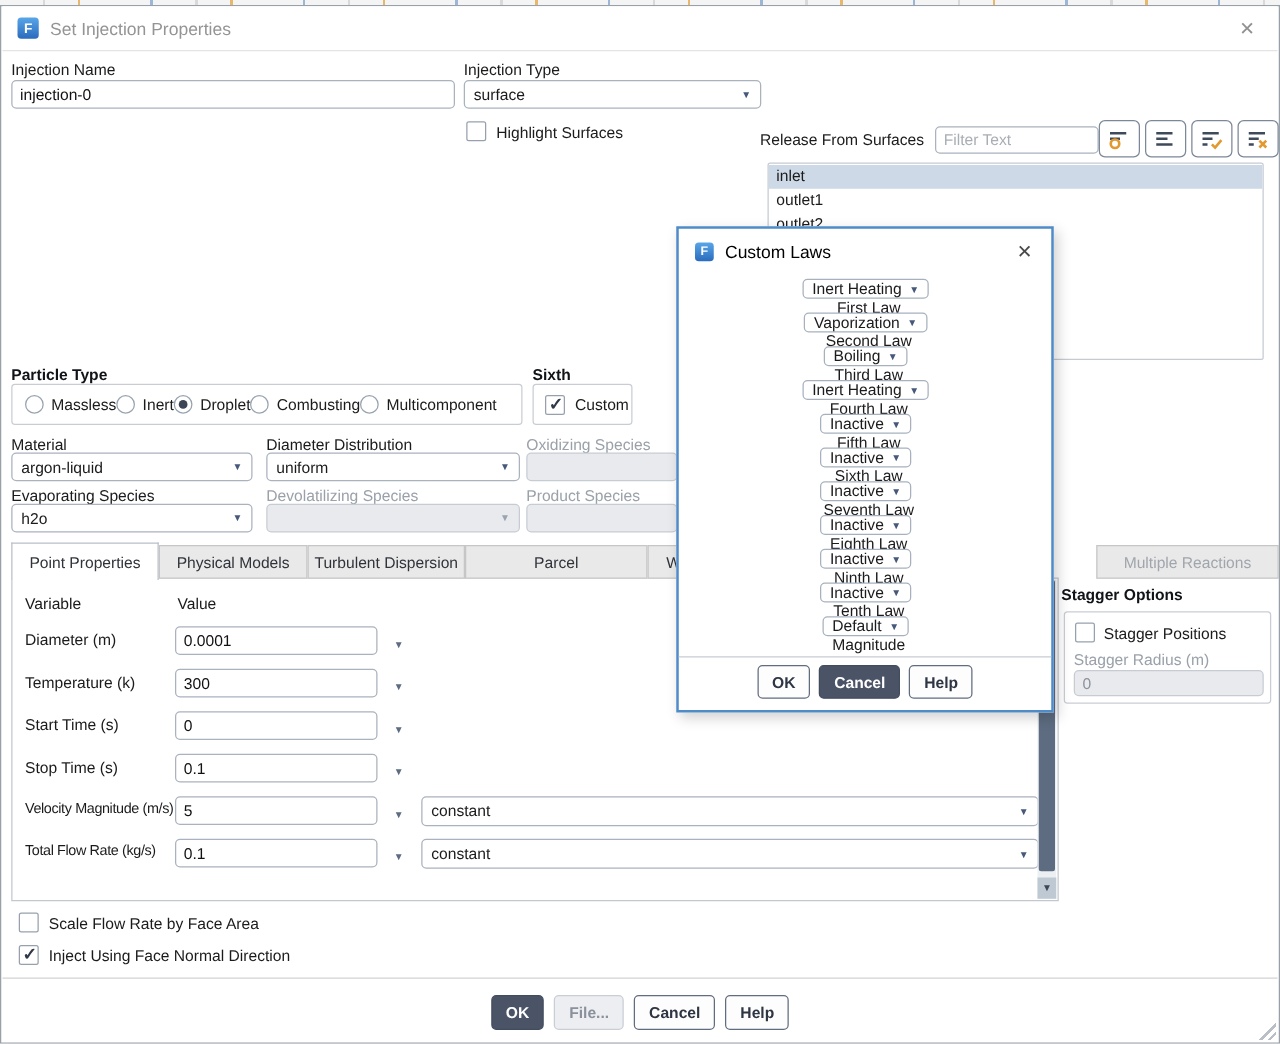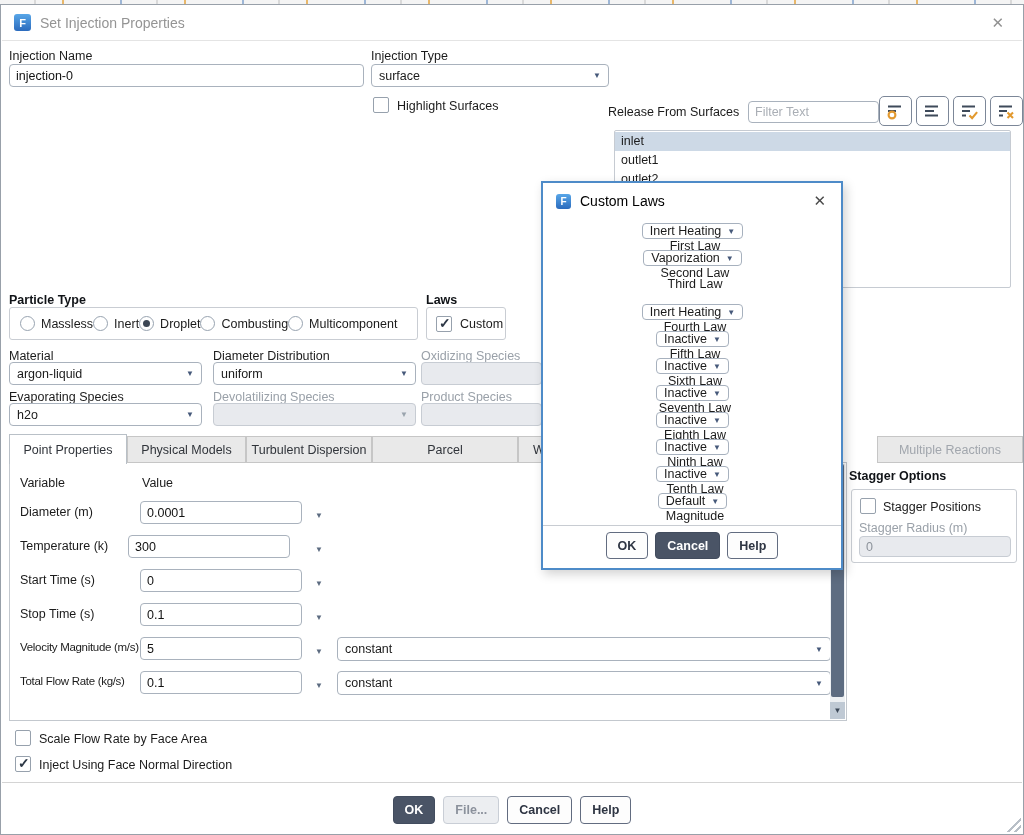--- a/index.html
+++ b/index.html
@@ -173,21 +173,21 @@
     <span class="radio-item">
       <span class="radio"></span>
       <span>Combusting</span>
     </span>
     <span class="radio-item">
       <span class="radio"></span>
       <span>Multicomponent</span>
     </span>
   </div>
 
-  <span class="lbl b" style="left:425px; top:288px;">Laws</span>
+  <span class="lbl b" style="left:425px; top:288px;">Sixth</span>
   <div class="grp" style="left:425px; top:302px; width:80px; height:33px; display:flex; align-items:center; padding:0 9px; gap:8px;">
     <span class="cb inline checked" style="position:relative;"></span>
     <span>Custom</span>
   </div>
 
   <span class="lbl" style="left:8px; top:344px;">Material</span>
   <div class="dd" style="left:8px; top:357px; width:193px;">
     <span>argon-liquid</span>
   </div>
   <span class="lbl" style="left:212px; top:344px;">Diameter Distribution</span>
@@ -229,21 +229,21 @@
 
   <div class="panel">
     <span class="lbl" style="left:10px; top:13px;">Variable</span>
     <span class="lbl" style="left:132px; top:13px;">Value</span>
 
     <span class="lbl" style="left:10px; top:42px;">Diameter (m)</span>
     <input class="inp" style="left: 130px; top: 38px; width: 162px;" value="0.0001">
     <span class="mini-arr" style="left:305px; top:44px;"></span>
 
     <span class="lbl" style="left:10px; top:76px;">Temperature (k)</span>
-    <input class="inp" style="left: 118px; top: 72px; width: 162px;" value="300">
+    <input class="inp" style="left: 130px; top: 72px; width: 162px;" value="300">
     <span class="mini-arr" style="left:305px; top:78px;"></span>
 
     <span class="lbl" style="left:10px; top:110px;">Start Time (s)</span>
     <input class="inp" style="left: 130px; top: 106px; width: 162px;" value="0">
     <span class="mini-arr" style="left:305px; top:112px;"></span>
 
     <span class="lbl" style="left:10px; top:144px;">Stop Time (s)</span>
     <input class="inp" style="left: 130px; top: 140px; width: 162px;" value="0.1">
     <span class="mini-arr" style="left:305px; top:146px;"></span>
 
@@ -305,20 +305,23 @@
         </div>
       <span class="rlab">First Law</span>
     </div>
     <div class="cl-row">
       <div class="dd2">
           <span>Vaporization</span>
         </div>
       <span class="rlab">Second Law</span>
     </div>
     <div class="cl-row">
+      <div class="dd2">
+          <span>Boiling</span>
+        </div>
       <span class="rlab">Third Law</span>
     </div>
     <div class="cl-row">
       <div class="dd2">
           <span>Inert Heating</span>
         </div>
       <span class="rlab">Fourth Law</span>
     </div>
     <div class="cl-row">
       <div class="dd2">

